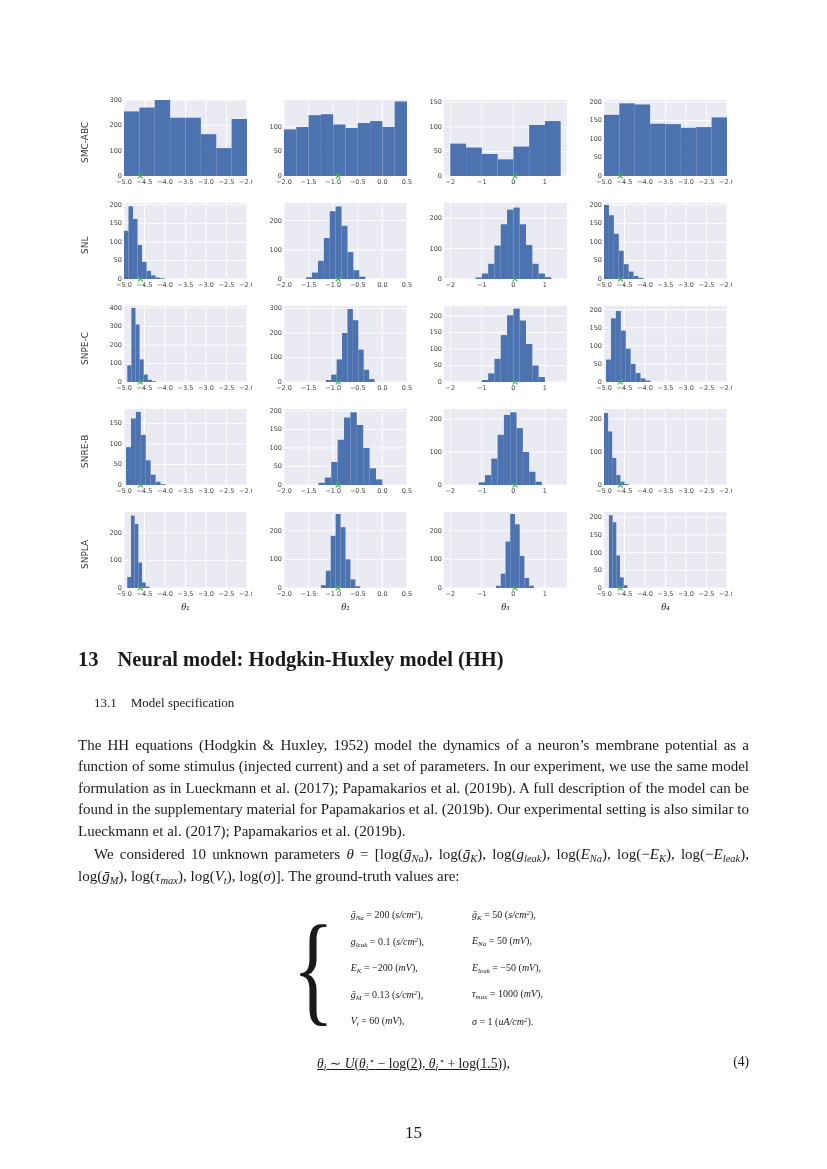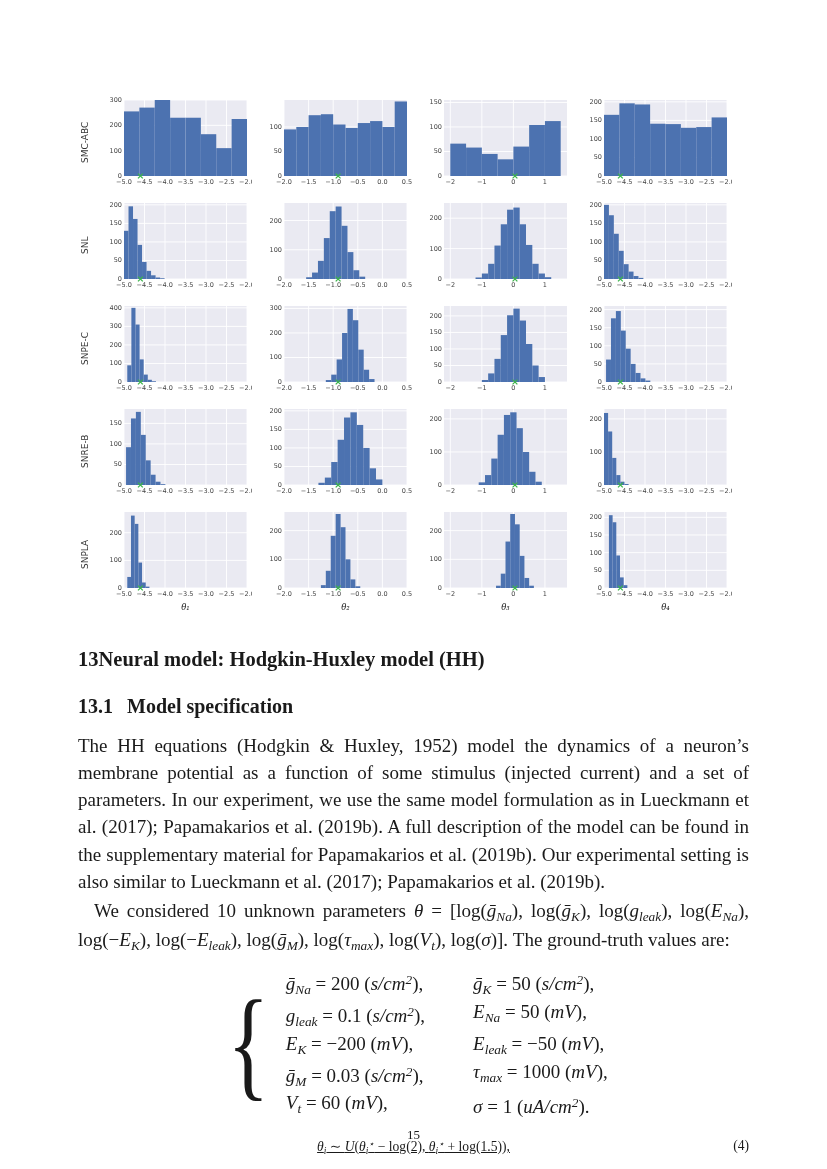--- a/index.html
+++ b/index.html
@@ -16,36 +16,36 @@
     writing-mode:vertical-rl;transform:rotate(180deg);
     font:9px "DejaVu Sans",sans-serif;color:#333;
   }
   svg .tick{font:6.5px "DejaVu Sans",sans-serif;fill:#444;}
   svg .xlabel{font:italic 8.5px "DejaVu Serif",serif;fill:#222;}
   .caption{
     margin-top:24px;font-size:13.4px;line-height:1.42;text-align:justify;
   }
   
   .sec{font-size:20.5px;font-weight:bold;margin:36px 0 0 0;}
-  .sec .secnum{}
-  .subsec{font-size:20px;font-weight:bold;margin:24px 0 0 0;}
+  .sec .secnum{margin-right:19px;}
+  .subsec{font-size:13px;font-weight:normal;margin:24px 0 0 16px;}
   .subsec .secnum{margin-right:14px;}
-  .body{font-size:19px;line-height:1.43;text-align:justify;margin:14px 0 0 0;}
+  .body{font-size:15px;line-height:1.43;text-align:justify;margin:24px 0 0 0;}
   .body.cont{margin-top:2px;text-indent:16px;}
   .ri{font-style:italic;}
   .rsub{font-size:0.70em;vertical-align:-0.28em;font-style:italic;}
   .rsup{font-size:0.70em;vertical-align:0.45em;font-style:italic;}
   
   .eq-block{display:flex;justify-content:center;align-items:center;gap:8px;margin:16px auto 0 auto;width:fit-content;}
   .brace{font-size:122px;line-height:108px;transform:scaleX(0.72);font-weight:100;color:#1a1a1a;}
-  .eq-grid{display:grid;grid-template-columns:auto auto;column-gap:48px;row-gap:3px;font-size:19px;}
+  .eq-grid{display:grid;grid-template-columns:auto auto;column-gap:48px;row-gap:3px;font-size:10px;}
   .eq-line{white-space:nowrap;line-height:19px;}
   .eq4-row{position:relative;margin-top:20px;text-align:center;font-size:13.6px;text-decoration:underline;}
   .eqnum{position:absolute;right:0;top:0;}
-  .pagenum{position:absolute;left:0;bottom:26px;width:100%;text-align:center;font-size:13px;}
+  .pagenum{position:absolute;left:0;bottom:26px;width:100%;text-align:center;font-size:17px;}
 </style>
 </head>
 <body>
 
 <div class="page">
 
   <figure style="margin:0">
     <div class="fig-grid">
         <div class="fig-row">
           <div class="row-label">SMC-ABC</div>
@@ -947,21 +947,21 @@
 
   <div class="eq-block">
     <span class="brace">{</span>
     <div class="eq-grid">
       <div class="eq-line"><span class="ri">ḡ</span><span class="rsub">Na</span><span> = 200 (</span><span class="ri">s/cm</span><span class="rsup">2</span><span>),</span></div>
       <div class="eq-line"><span class="ri">ḡ</span><span class="rsub">K</span><span> = 50 (</span><span class="ri">s/cm</span><span class="rsup">2</span><span>),</span></div>
       <div class="eq-line"><span class="ri">g</span><span class="rsub">leak</span><span> = 0.1 (</span><span class="ri">s/cm</span><span class="rsup">2</span><span>),</span></div>
       <div class="eq-line"><span class="ri">E</span><span class="rsub">Na</span><span> = 50 (</span><span class="ri">mV</span><span>),</span></div>
       <div class="eq-line"><span class="ri">E</span><span class="rsub">K</span><span> = −200 (</span><span class="ri">mV</span><span>),</span></div>
       <div class="eq-line"><span class="ri">E</span><span class="rsub">leak</span><span> = −50 (</span><span class="ri">mV</span><span>),</span></div>
-      <div class="eq-line"><span class="ri">ḡ</span><span class="rsub">M</span><span> = 0.03 (</span><span class="ri">s/cm</span><span class="rsup">2</span><span>),</span></div>
+      <div class="eq-line"><span class="ri">ḡ</span><span class="rsub">M</span><span> = 0.13 (</span><span class="ri">s/cm</span><span class="rsup">2</span><span>),</span></div>
       <div class="eq-line"><span class="ri">τ</span><span class="rsub">max</span><span> = 1000 (</span><span class="ri">mV</span><span>),</span></div>
       <div class="eq-line"><span class="ri">V</span><span class="rsub">t</span><span> = 60 (</span><span class="ri">mV</span><span>),</span></div>
       <div class="eq-line"><span class="ri">σ</span><span> = 1 (</span><span class="ri">uA/cm</span><span class="rsup">2</span><span>).</span></div>
     </div>
   </div>
 
 
   <div class="eq4-row">
     <span><span class="ri">θ</span><span class="rsub">i</span><span> ∼ </span><span class="ri">U</span><span>(</span><span class="ri">θ</span><span class="rsub">i</span><span class="rsup">⋆</span><span> − log(2), </span><span class="ri">θ</span><span class="rsub">i</span><span class="rsup">⋆</span><span> + log(1.5)),</span></span>
     <span class="eqnum">(4)</span>

